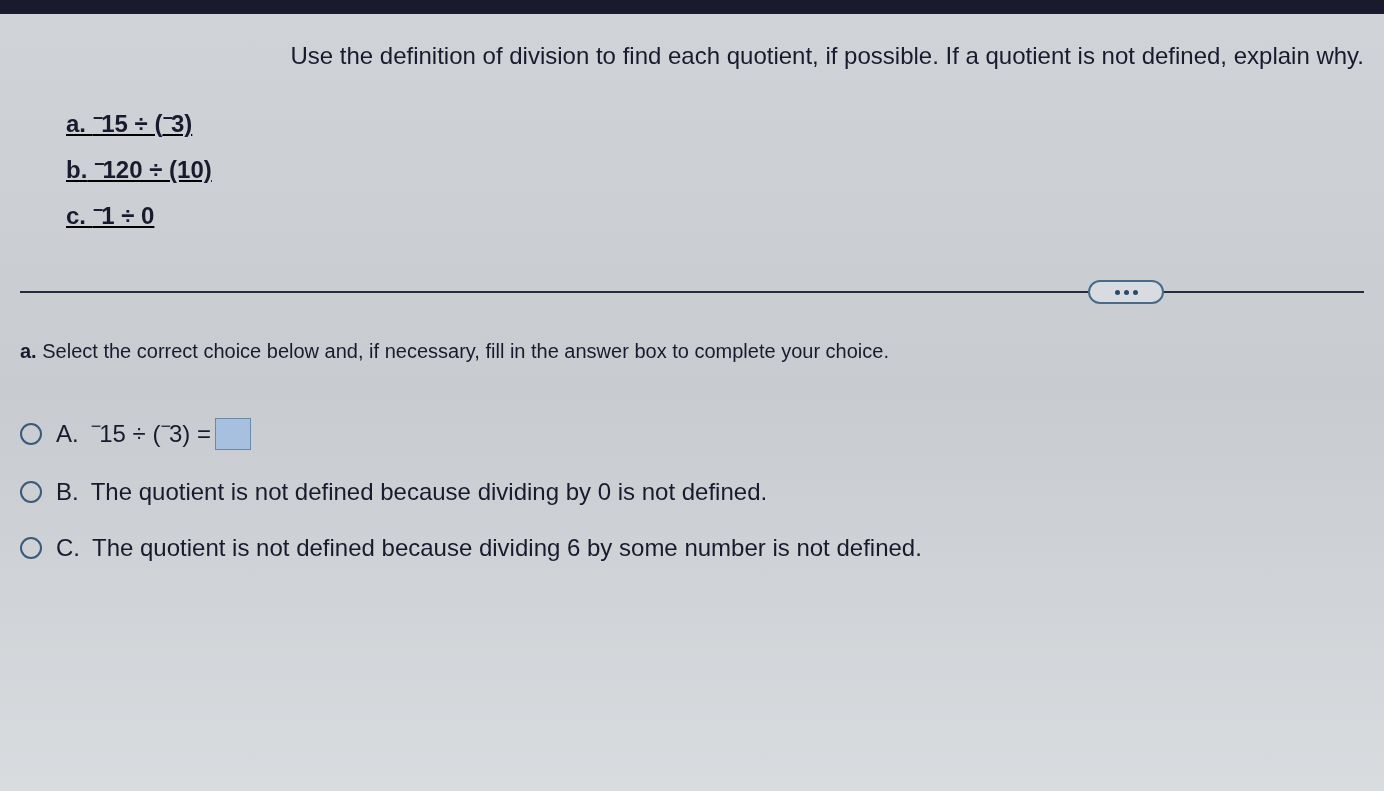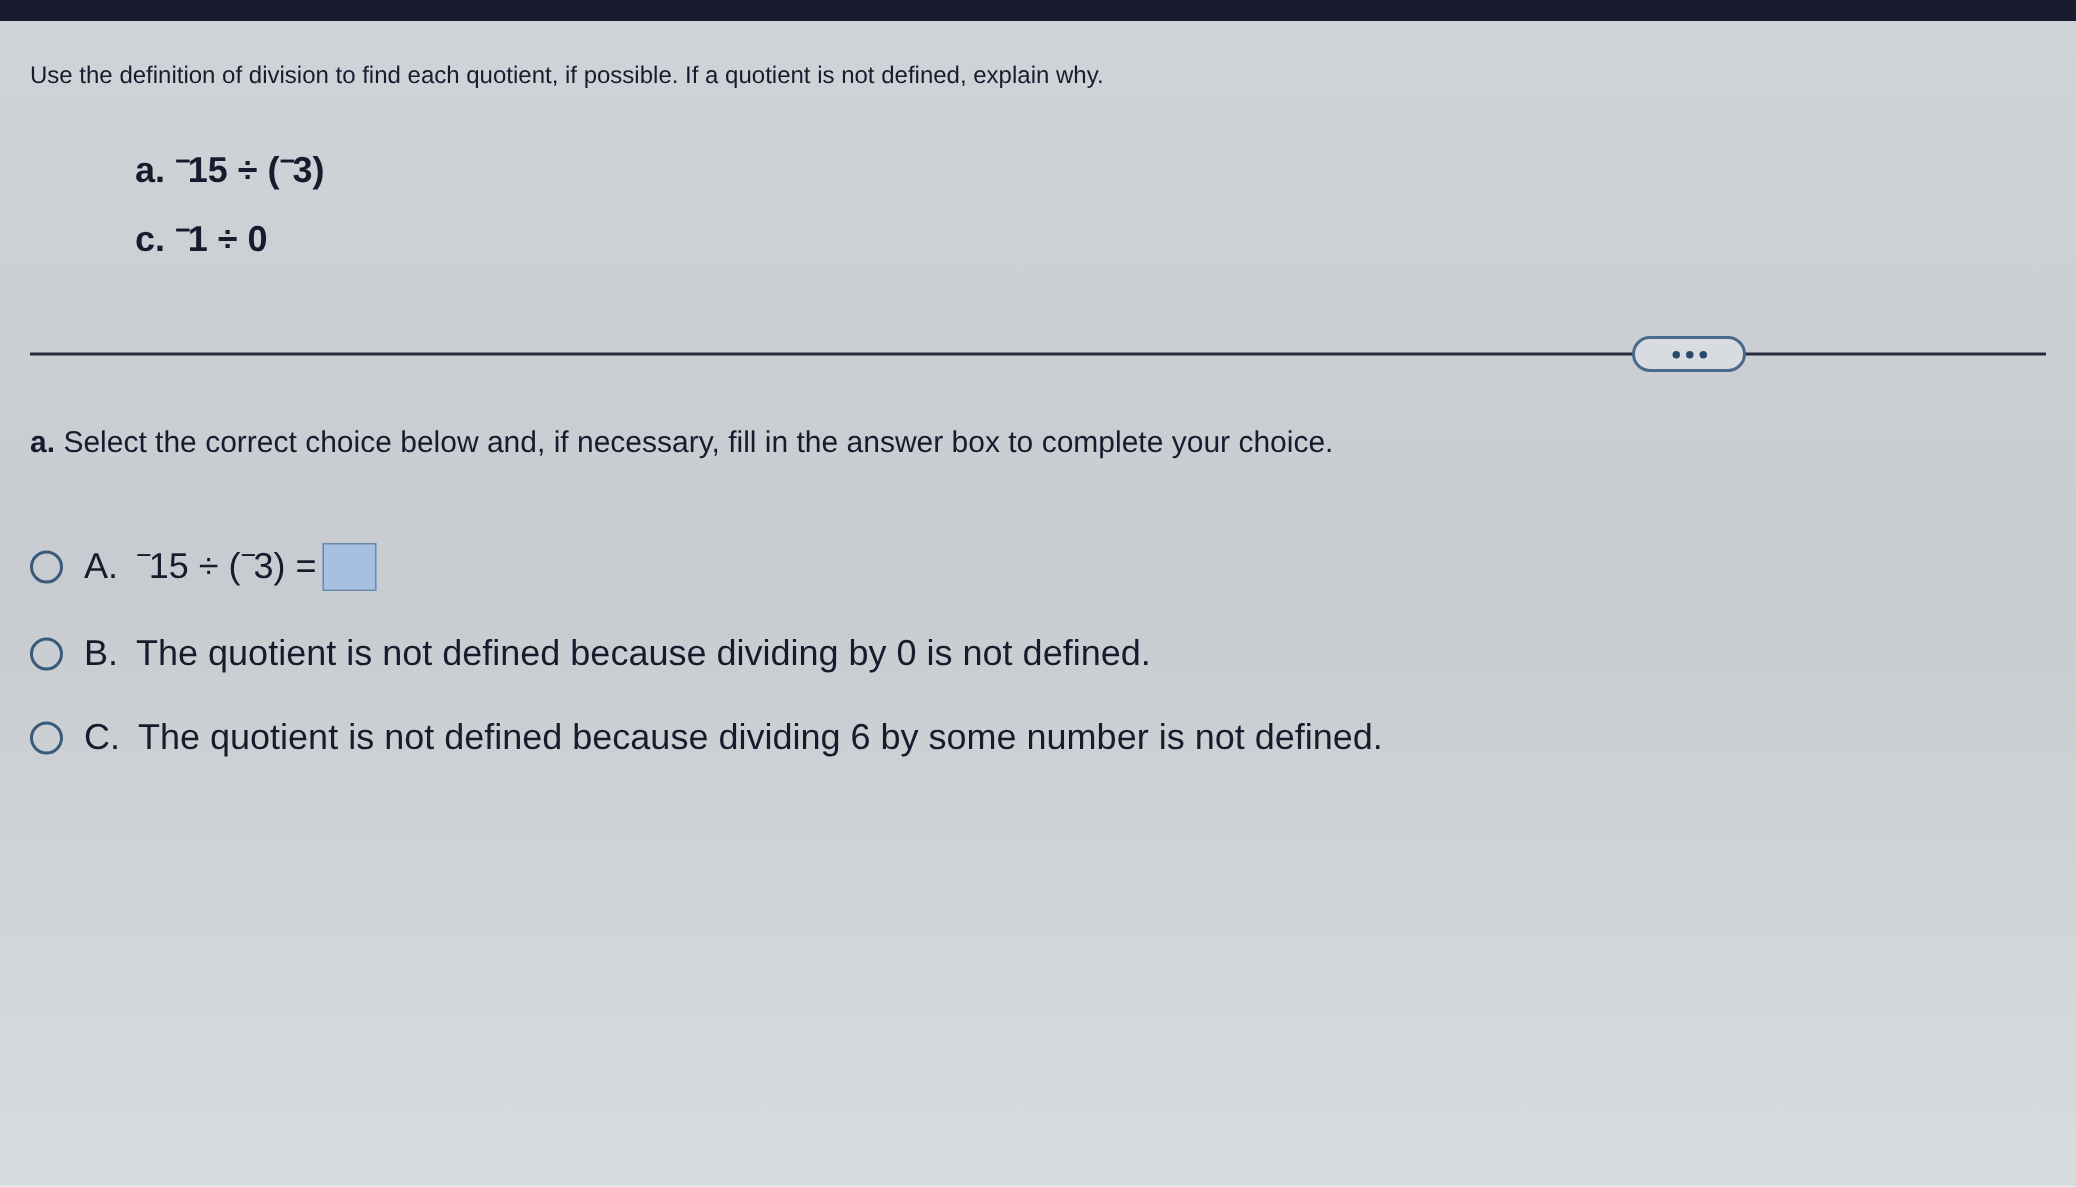--- a/index.html
+++ b/index.html
@@ -17,27 +17,29 @@
     }
     .top-bar {
       height: 14px;
       background: #1a1a2e;
       width: 100%;
     }
     .content {
       padding: 28px 20px 20px 20px;
     }
     .instruction {
-      font-size: 16px;
+      font-size: 24px;
       color: #1a1a2e;
       margin-bottom: 40px;
+      text-align: right;
     }
     .problems {
-      margin-left: 70px;
+      margin-left: 46px;
       margin-bottom: 50px;
+      text-decoration: underline;
     }
     .problem-item {
       font-size: 24px;
       color: #1a1a2e;
       margin-bottom: 18px;
       font-weight: bold;
     }
     .problem-label {
       font-weight: bold;
     }
@@ -132,20 +134,24 @@
 
 <div class="content">
   <div class="instruction">Use the definition of division to find each quotient, if possible. If a quotient is not defined, explain why.</div>
 
   <div class="problems">
     <div class="problem-item">
       <span class="problem-label">a.</span>
       <span class="neg">−</span><span>15 ÷ (</span><span class="neg">−</span><span>3)</span>
     </div>
     <div class="problem-item">
+      <span class="problem-label">b.</span>
+      <span class="neg">−</span><span>120 ÷ (10)</span>
+    </div>
+    <div class="problem-item">
       <span class="problem-label">c.</span>
       <span class="neg">−</span><span>1 ÷ 0</span>
     </div>
   </div>
 
   <div class="divider-container">
     <div class="divider-line"></div>
     <div class="divider-button">
       <span class="dot"></span>
       <span class="dot"></span>

